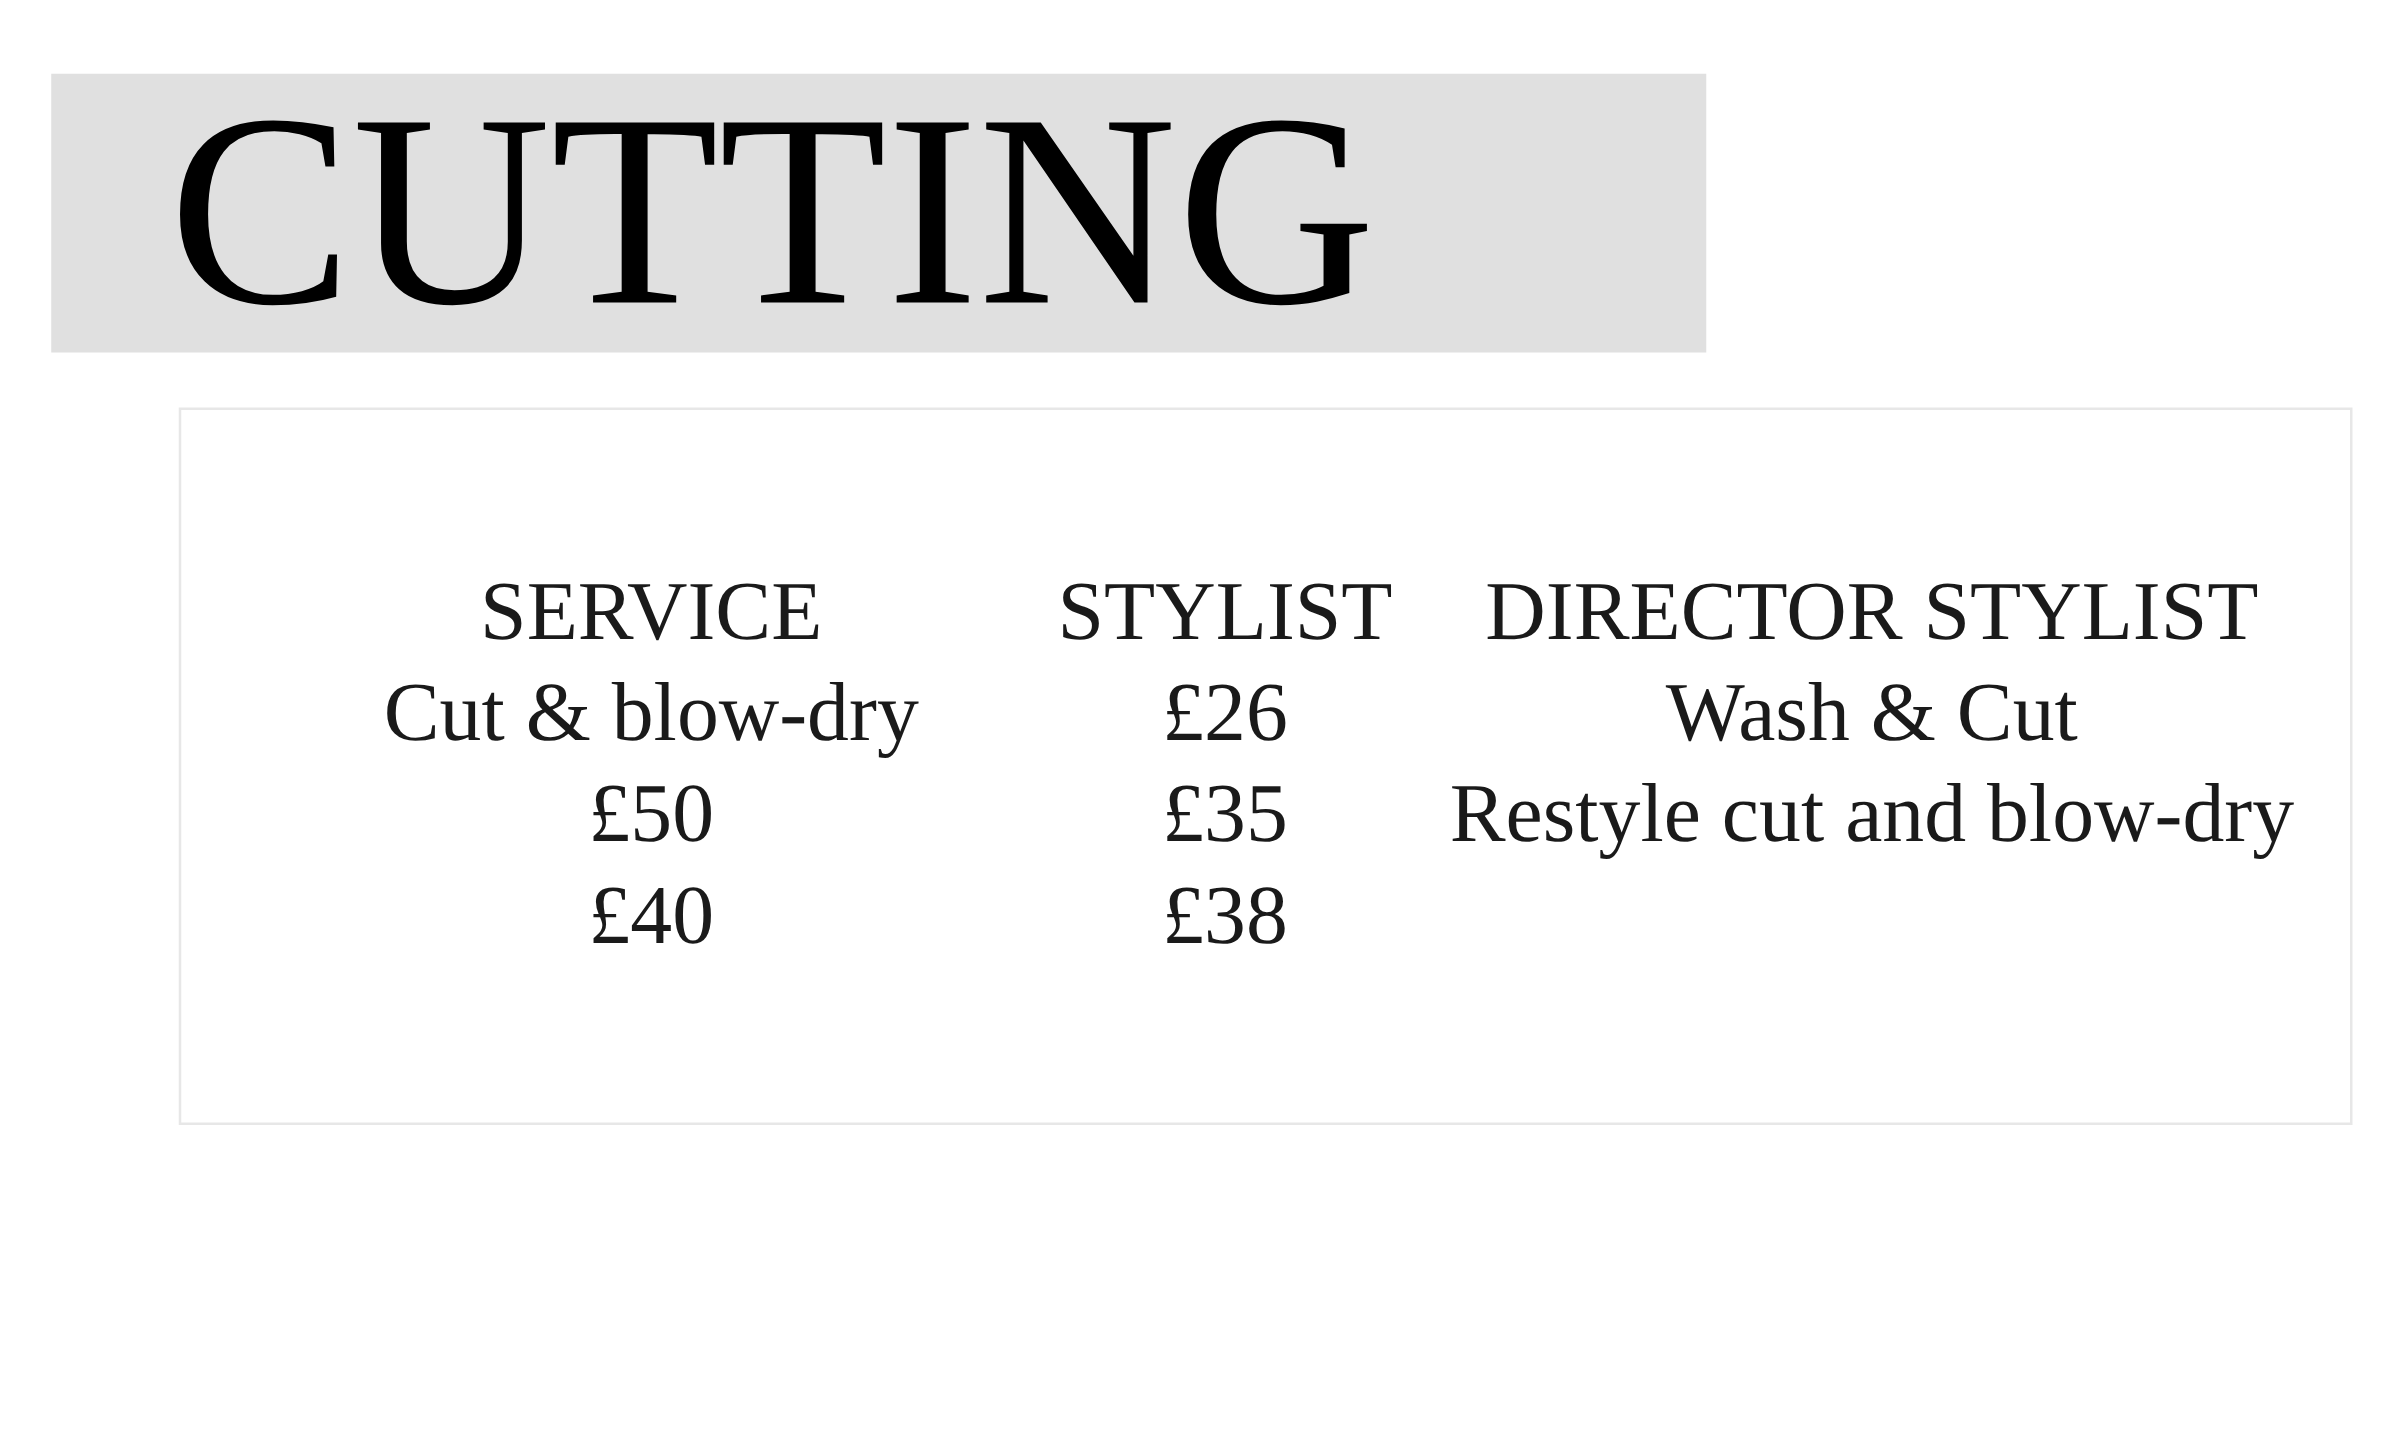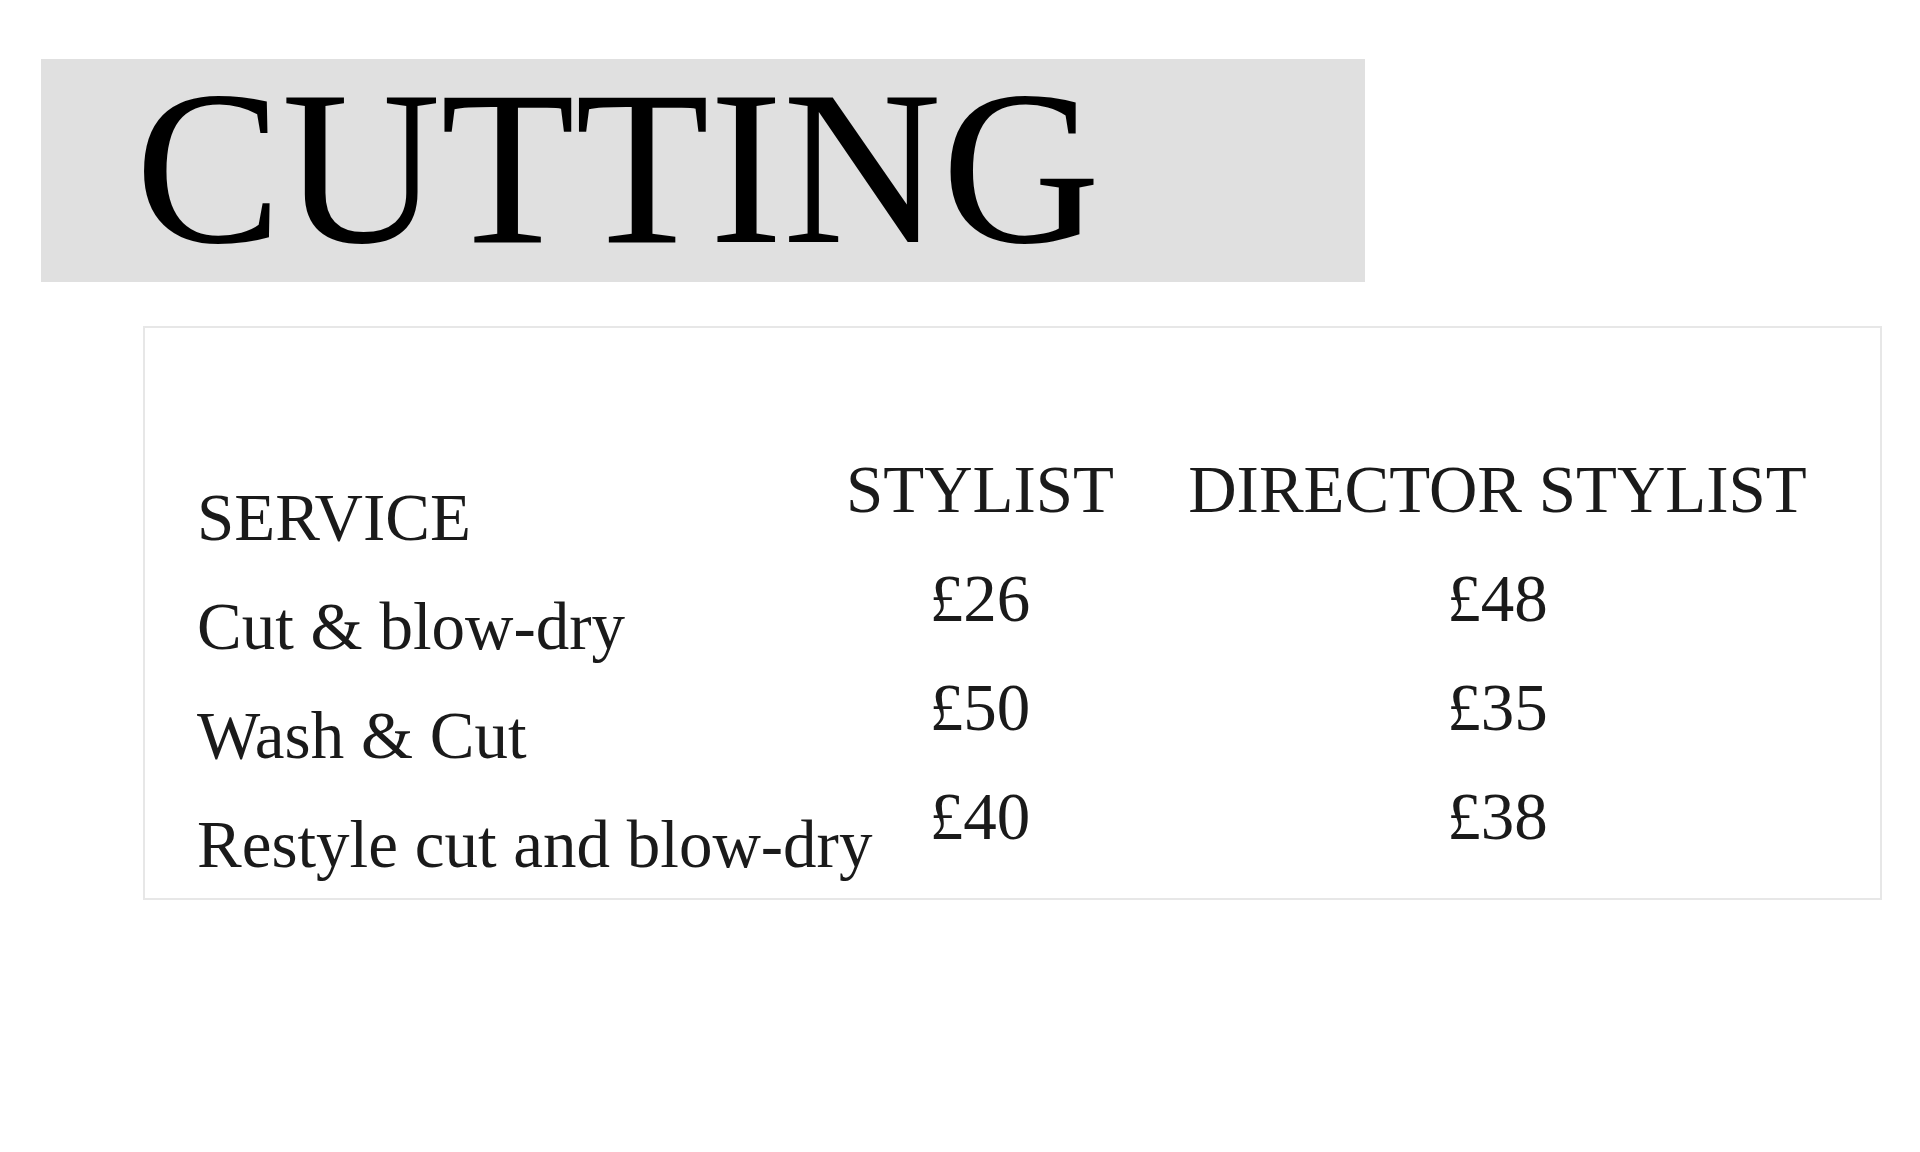--- a/index.html
+++ b/index.html
@@ -49,42 +49,41 @@
     display: grid;
     grid-template-columns: 648px 270px 765px;
     padding: 121px 0 0 52px;
     font-size: 67px;
     line-height: 81px;
     color: #1a1a1a;
   }
   .cell {
     white-space: nowrap;
   }
-  .col-left   { text-align: left; margin-top: 28px; }
+  .col-left   { text-align: center; }
   .col-center { text-align: center; }
 </style>
 </head>
 <body>
 
 <div class="canvas">
 
   <div class="title-box">
     <span class="title-text">CUTTING</span>
   </div>
 
   <div class="price-panel">
     <div class="price-grid">
 
       <div class="cell col-left head">SERVICE</div>
       <div class="cell col-center head">STYLIST</div>
       <div class="cell col-center head">DIRECTOR STYLIST</div>
 
       <div class="cell col-left">Cut &amp; blow-dry</div>
       <div class="cell col-center">£26</div>
-      <div class="cell col-center">£48</div>
 
       <div class="cell col-left">Wash &amp; Cut</div>
       <div class="cell col-center">£50</div>
       <div class="cell col-center">£35</div>
 
       <div class="cell col-left">Restyle cut and blow-dry</div>
       <div class="cell col-center">£40</div>
       <div class="cell col-center">£38</div>
 
     </div>

